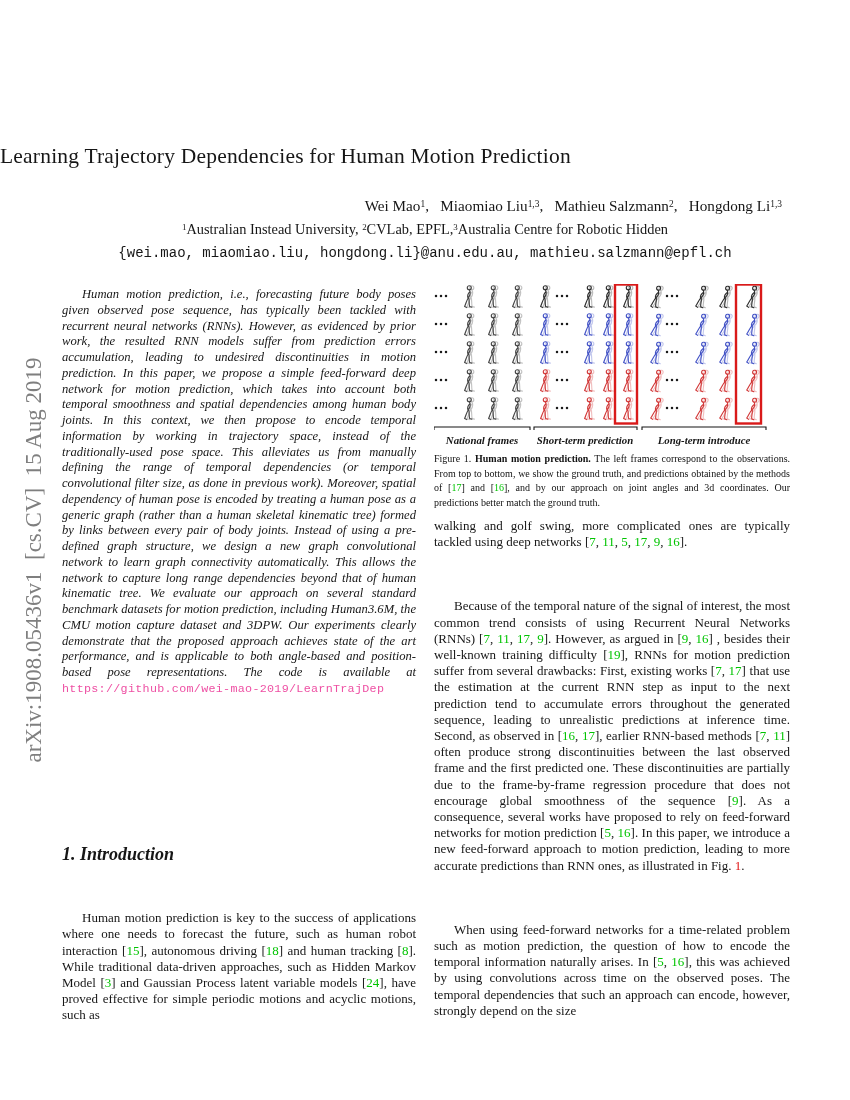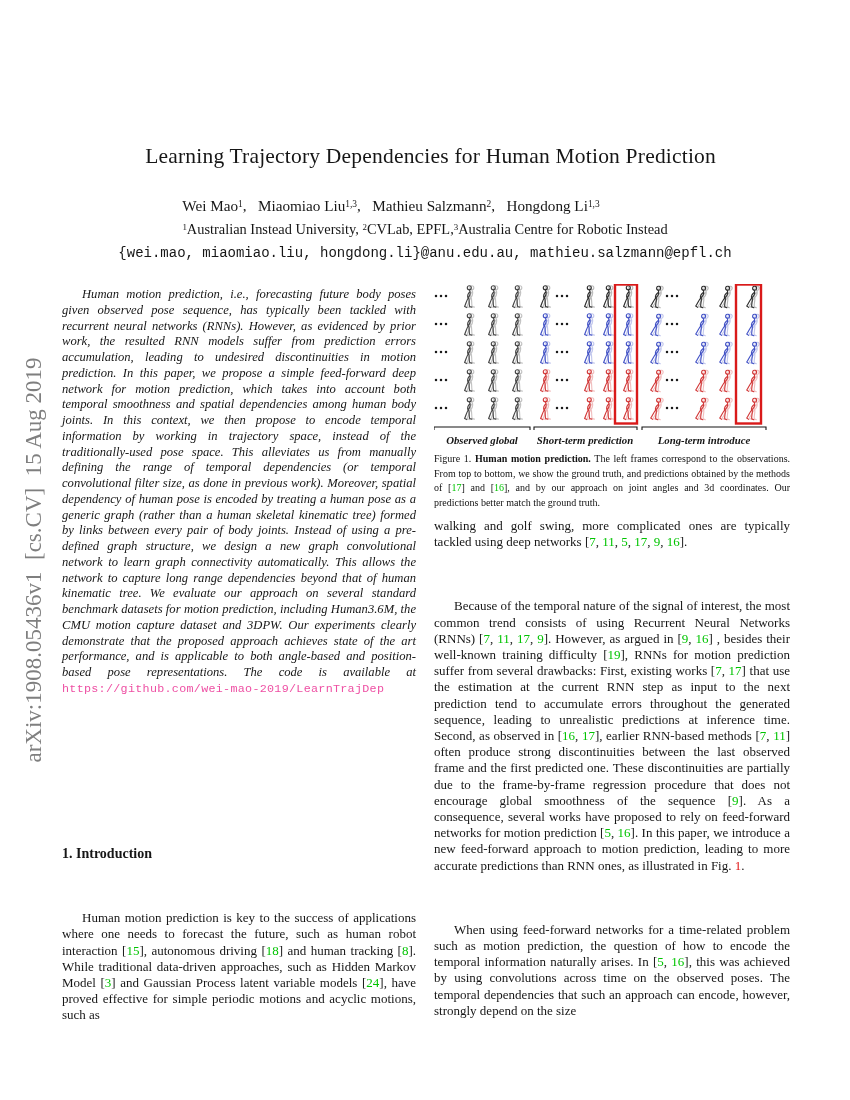--- a/index.html
+++ b/index.html
@@ -1,32 +1,32 @@
 <!DOCTYPE html>
 <html style="--cite: #00c400; --figref: #e01717; --url: #ee4fa3;"><head>
 <meta charset="utf-8">
 <style>
   html,body{margin:0;padding:0;background:#ffffff;}
   .page{position:relative;width:850px;height:1100px;background:#fff;overflow:hidden;
         color:#161616;font-family:"Liberation Serif",serif;}
-  .title{position:absolute;top:144px;left:0;width:716px;text-align:right;
+  .title{position:absolute;top:144px;left:0;width:716px;text-align:left;
          font-size:21.5px;font-weight:normal;margin:0;letter-spacing:0.2px;}
-  .authors{position:absolute;top:197px;left:0;width:782px;text-align:center;font-size:15.2px;}
+  .authors{position:absolute;top:197px;left:0;width:782px;text-align:right;font-size:15.2px;}
   .affil{position:absolute;top:221px;left:0;width:850px;text-align:center;font-size:14.4px;}
   .emails{position:absolute;top:245px;left:0;width:850px;text-align:center;
           font-family:"Liberation Mono",monospace;font-size:14px;}
   .sup{font-size:0.62em;position:relative;top:-0.45em;}
   .arxiv{position:absolute;top:560px;left:34px;transform:translate(-50%,-50%) rotate(-90deg);
          white-space:pre;font-size:23px;color:#7f7f7f;font-family:"Liberation Serif",serif;}
   .col{position:absolute;width:354px;text-align:justify;font-size:13px;line-height:16.2px;}
   .left{left:62px;top:287px;}
   .left2{left:62px;top:846px;}
   .right{left:434px;top:284px;width:356px;}
   .abs-head{text-align:center;font-weight:bold;font-size:15px;margin:0 0 13px 0;}
-  .sec-head{font-weight:bold;font-size:14px;margin:0 0 12px 0;text-align:left;}
+  .sec-head{font-weight:bold;font-size:18px;margin:0 0 12px 0;text-align:left;font-style:italic;}
   .abs{font-style:italic;font-size:12.6px;line-height:15.75px;text-indent:20px;margin:0;}
   p.body{margin:0;text-indent:0;}
   p.indent{text-indent:20px;margin-top:48px;}
   .caption{font-size:10px;line-height:14.5px;margin:5px 0 8px 0;text-align:justify;color:#111;}
   .cite{color:var(--cite);}
   .figref{color:var(--figref);}
   .url{color:var(--url);font-family:"Liberation Mono",monospace;font-style:normal;
        font-size:0.93em;letter-spacing:0.3px;}
   .b{font-weight:bold;}
   .figure{width:336px;}
@@ -37,21 +37,21 @@
 </style>
 </head>
 <body>
 
 <div class="page">
 
   <div class="arxiv">arXiv:1908.05436v1  [cs.CV]  15 Aug 2019</div>
 
   <h1 class="title">Learning Trajectory Dependencies for Human Motion Prediction</h1>
   <div class="authors"><span>Wei Mao</span><span class="sup">1</span><span>,  Miaomiao Liu</span><span class="sup">1,3</span><span>,  Mathieu Salzmann</span><span class="sup">2</span><span>,  Hongdong Li</span><span class="sup">1,3</span></div>
-  <div class="affil"><span class="sup">1</span><span>Australian Instead University, </span><span class="sup">2</span><span>CVLab, EPFL,</span><span class="sup">3</span><span>Australia Centre for Robotic Instead</span></div>
+  <div class="affil"><span class="sup">1</span><span>Australian Instead University, </span><span class="sup">2</span><span>CVLab, EPFL,</span><span class="sup">3</span><span>Australia Centre for Robotic Hidden</span></div>
   <div class="emails">{wei.mao, miaomiao.liu, hongdong.li}@anu.edu.au, mathieu.salzmann@epfl.ch</div>
 
   <div class="col left">
     <p class="abs"><span>Human motion prediction, i.e., forecasting future body poses given observed pose sequence, has typically been tackled with recurrent neural networks (RNNs). However, as evidenced by prior work, the resulted RNN models suffer from prediction errors accumulation, leading to undesired discontinuities in motion prediction. In this paper, we propose a simple feed-forward deep network for motion prediction, which takes into account both temporal smoothness and spatial dependencies among human body joints. In this context, we then propose to encode temporal information by working in trajectory space, instead of the traditionally-used pose space. This alleviates us from manually defining the range of temporal dependencies (or temporal convolutional filter size, as done in previous work). Moreover, spatial dependency of human pose is encoded by treating a human pose as a generic graph (rather than a human skeletal kinematic tree) formed by links between every pair of body joints. Instead of using a pre-defined graph structure, we design a new graph convolutional network to learn graph connectivity automatically. This allows the network to capture long range dependencies beyond that of human kinematic tree. We evaluate our approach on several standard benchmark datasets for motion prediction, including Human3.6M, the CMU motion capture dataset and 3DPW. Our experiments clearly demonstrate that the proposed approach achieves state of the art performance, and is applicable to both angle-based and position-based pose representations. The code is available at </span><span class="url">https://github.com/wei-mao-2019/LearnTrajDep</span></p>
   </div>
 
   <div class="col left2">
     <div class="sec-head">1. Introduction</div>
     <p class="body indent"><span>Human motion prediction is key to the success of applications where one needs to forecast the future, such as human robot interaction [</span><span class="cite">15</span><span>], autonomous driving [</span><span class="cite">18</span><span>] and human tracking [</span><span class="cite">8</span><span>]. While traditional data-driven approaches, such as Hidden Markov Model [</span><span class="cite">3</span><span>] and Gaussian Process latent variable models [</span><span class="cite">24</span><span>], have proved effective for simple periodic motions and acyclic motions, such as</span></p>
   </div>
@@ -220,21 +220,21 @@
           <use href="#person" transform="translate(281,113) rotate(10 8 22)" stroke="#d23939" xlink:href="#person"></use>
           <use href="#person" transform="translate(310.5,113) rotate(10 8 22)" stroke="#d23939" opacity="0.32" xlink:href="#person"></use>
           <use href="#person" transform="translate(308,113) rotate(10 8 22)" stroke="#d23939" xlink:href="#person"></use>
           <rect x="181" y="0.5" width="22" height="139" fill="none" stroke="#d91a1a" stroke-width="2.4"></rect>
           <rect x="302" y="0.5" width="25" height="139" fill="none" stroke="#d91a1a" stroke-width="2.4"></rect>
           <path d="M0,146 L0,143 L96,143 L96,146" fill="none" stroke="#151515" stroke-width="1.1"></path>
           <path d="M100,146 L100,143 L203,143 L203,146" fill="none" stroke="#151515" stroke-width="1.1"></path>
           <path d="M208,146 L208,143 L332,143 L332,146" fill="none" stroke="#151515" stroke-width="1.1"></path>
         </svg>
       <div class="fig-labels">
-        <span class="fig-label fl0">Observed global</span>
+        <span class="fig-label fl0">National frames</span>
         <span class="fig-label fl1">Short-term prediction</span>
         <span class="fig-label fl2">Long-term introduce</span>
       </div>
     </div>
     <p class="caption"><span>Figure 1. </span><span class="b">Human motion prediction.</span><span> The left frames correspond to the observations. From top to bottom, we show the ground truth, and predictions obtained by the methods of [</span><span class="cite">17</span><span>] and [</span><span class="cite">16</span><span>], and by our approach on joint angles and 3d coordinates. Our predictions better match the ground truth.</span></p>
     <p class="body"><span>walking and golf swing, more complicated ones are typically tackled using deep networks [</span><span class="cite">7</span><span>, </span><span class="cite">11</span><span>, </span><span class="cite">5</span><span>, </span><span class="cite">17</span><span>, </span><span class="cite">9</span><span>, </span><span class="cite">16</span><span>].</span></p>
     <p class="body indent"><span>Because of the temporal nature of the signal of interest, the most common trend consists of using Recurrent Neural Networks (RNNs) [</span><span class="cite">7</span><span>, </span><span class="cite">11</span><span>, </span><span class="cite">17</span><span>, </span><span class="cite">9</span><span>]. However, as argued in [</span><span class="cite">9</span><span>, </span><span class="cite">16</span><span>] , besides their well-known training difficulty [</span><span class="cite">19</span><span>], RNNs for motion prediction suffer from several drawbacks: First, existing works [</span><span class="cite">7</span><span>, </span><span class="cite">17</span><span>] that use the estimation at the current RNN step as input to the next prediction tend to accumulate errors throughout the generated sequence, leading to unrealistic predictions at inference time. Second, as observed in [</span><span class="cite">16</span><span>, </span><span class="cite">17</span><span>], earlier RNN-based methods [</span><span class="cite">7</span><span>, </span><span class="cite">11</span><span>] often produce strong discontinuities between the last observed frame and the first predicted one. These discontinuities are partially due to the frame-by-frame regression procedure that does not encourage global smoothness of the sequence [</span><span class="cite">9</span><span>]. As a consequence, several works have proposed to rely on feed-forward networks for motion prediction [</span><span class="cite">5</span><span>, </span><span class="cite">16</span><span>]. In this paper, we introduce a new feed-forward approach to motion prediction, leading to more accurate predictions than RNN ones, as illustrated in Fig. </span><span class="figref">1</span><span>.</span></p>
     <p class="body indent"><span>When using feed-forward networks for a time-related problem such as motion prediction, the question of how to encode the temporal information naturally arises. In [</span><span class="cite">5</span><span>, </span><span class="cite">16</span><span>], this was achieved by using convolutions across time on the observed poses. The temporal dependencies that such an approach can encode, however, strongly depend on the size</span></p>
   </div>
 

